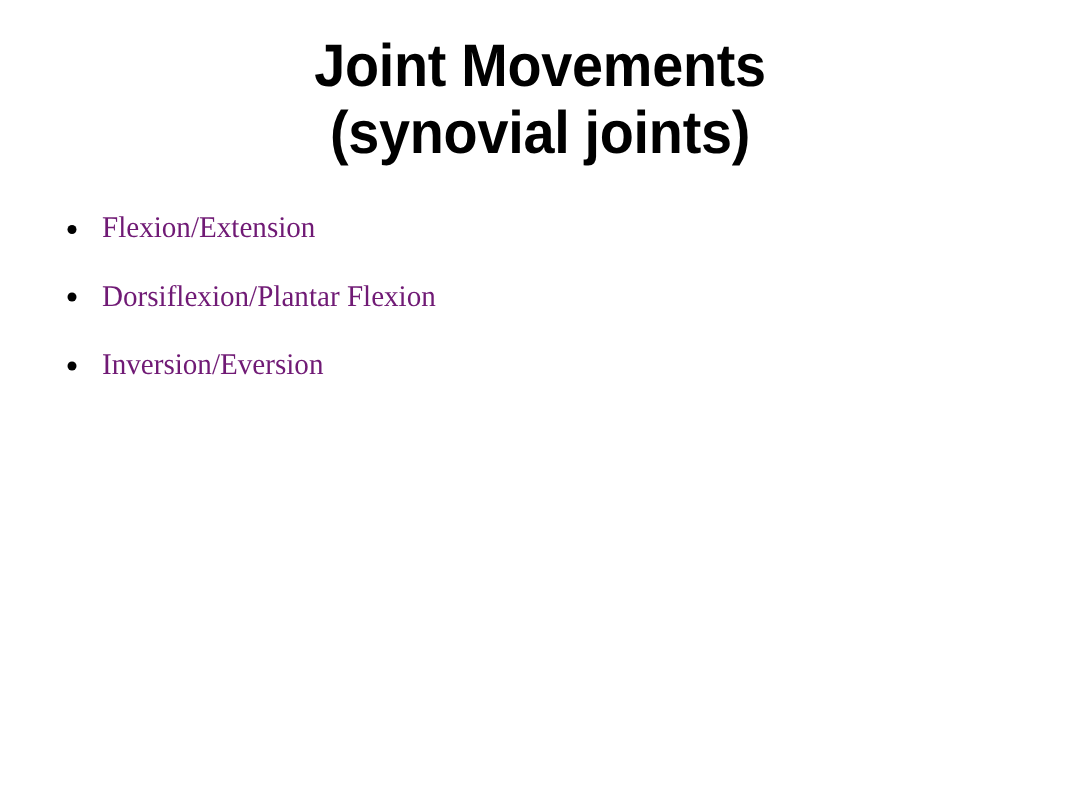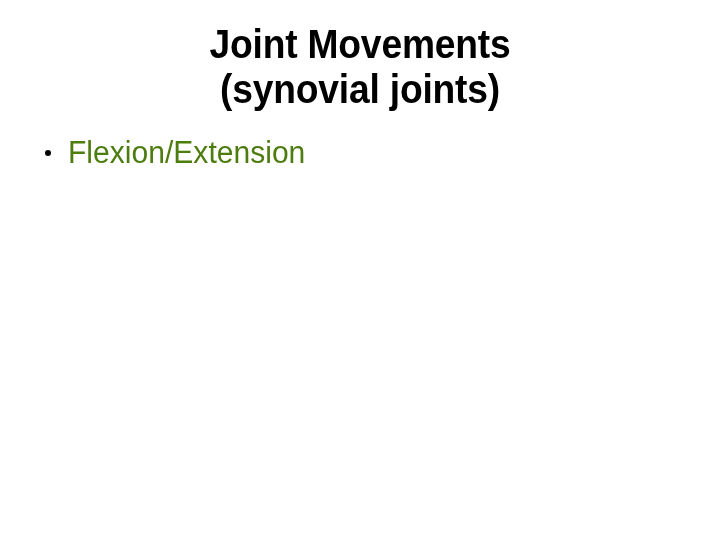--- a/index.html
+++ b/index.html
@@ -51,25 +51,25 @@
     top: 130px;
     width: 640px;
     margin: 0;
     padding: 0;
     list-style: none;
   }
   .bullet-item {
     position: relative;
     height: 45.5px;
     padding-left: 34px;
-    font-family: Liberation Sans, sans-serif;
+    font-family: Liberation Serif, serif;
     font-weight: 400;
-    font-size: 31px;
+    font-size: 20px;
     line-height: 45.5px;
-    color: #4d7c0f;
+    color: #701a75;
     white-space: nowrap;
   }
   .bullet-marker {
     position: absolute;
     left: 11px;
     top: 50%;
     margin-top: -3px;
     width: 6px;
     height: 6px;
     border-radius: 50%;
@@ -89,15 +89,23 @@
   <div class="title-block">
     <span class="title-line">Joint Movements</span>
     <span class="title-line">(synovial joints)</span>
   </div>
 
   <ul class="bullet-list">
     <li class="bullet-item">
       <span class="bullet-marker"></span>
       <span class="bullet-text">Flexion/Extension</span>
     </li>
+    <li class="bullet-item">
+      <span class="bullet-marker"></span>
+      <span class="bullet-text">Dorsiflexion/Plantar Flexion</span>
+    </li>
+    <li class="bullet-item">
+      <span class="bullet-marker"></span>
+      <span class="bullet-text">Inversion/Eversion</span>
+    </li>
   </ul>
 
 </div>
 
 </body></html>

